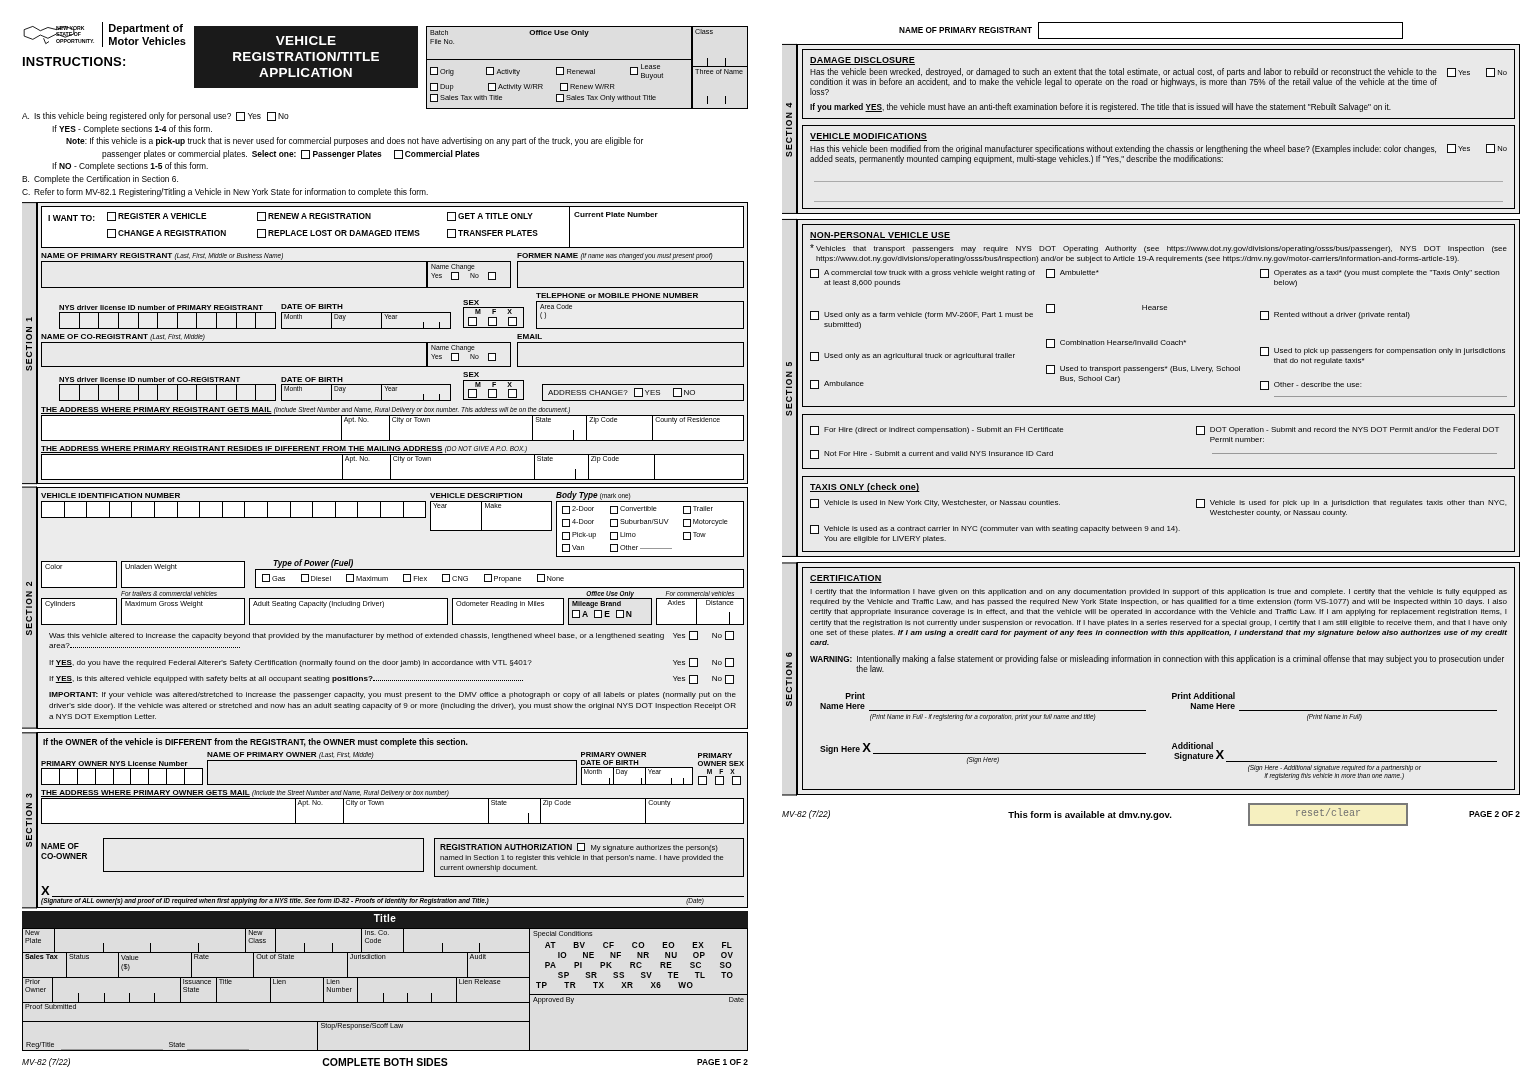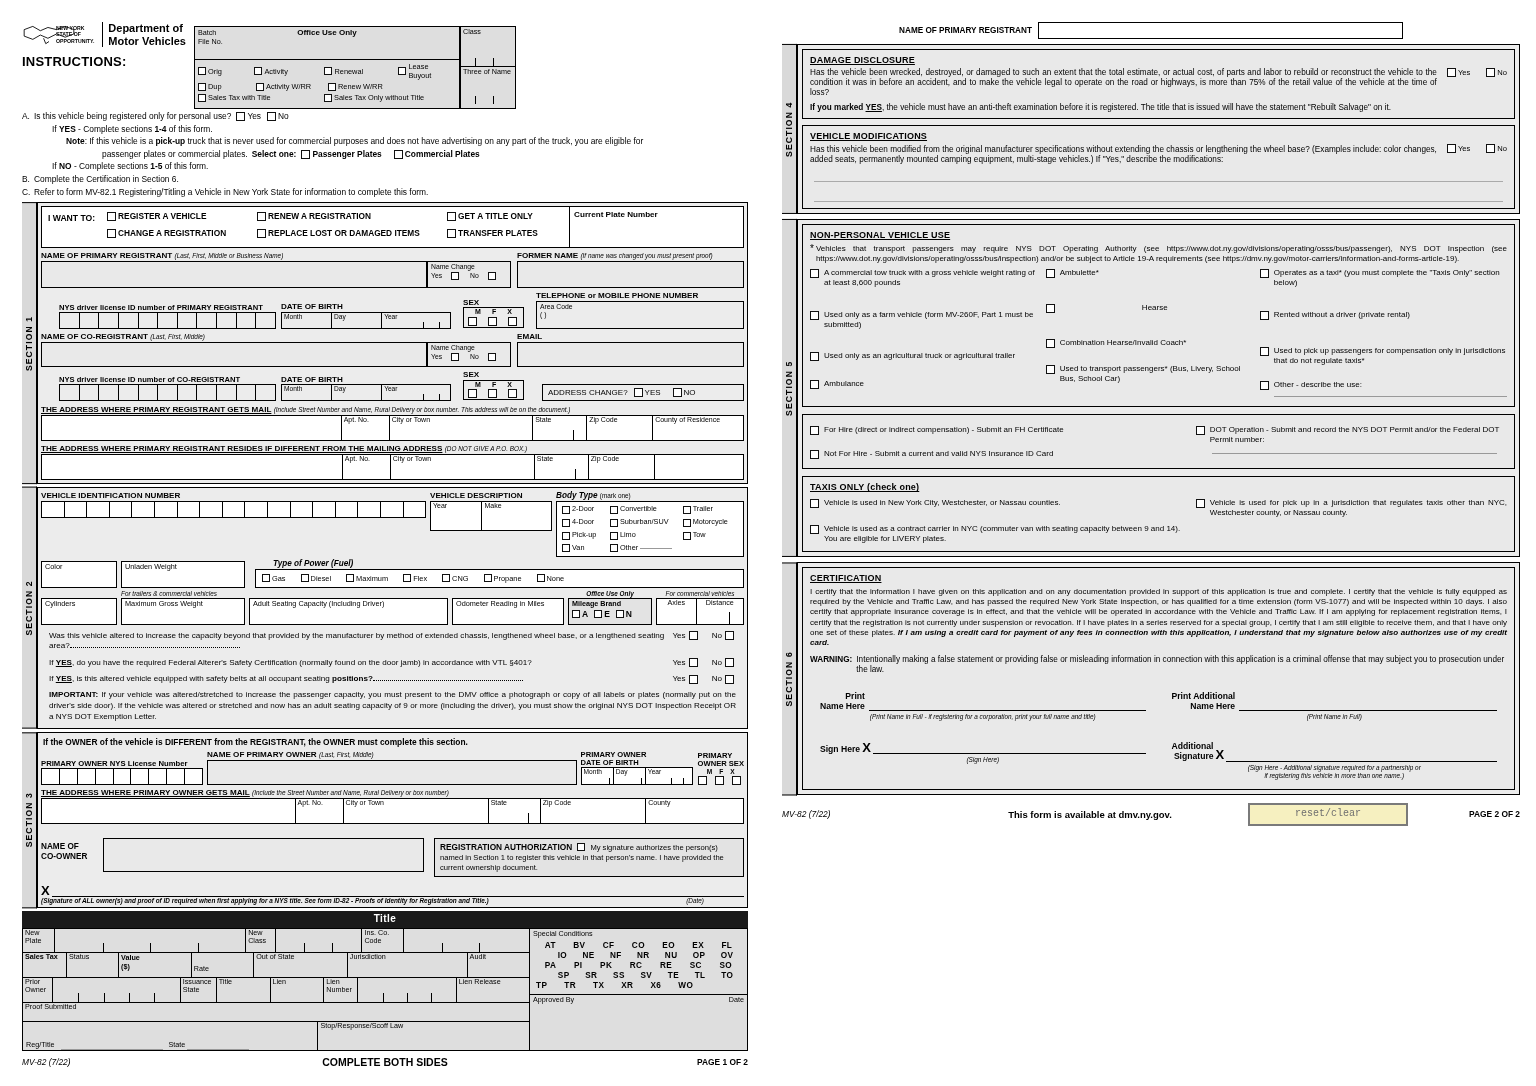--- a/index.html
+++ b/index.html
@@ -140,20 +140,24 @@
           <div>OPPORTUNITY.</div>
         </div>
         <div class="dmvtxt" style="margin-left:4px;">
           <div>Department of</div>
           <div>Motor Vehicles</div>
         </div>
       </div>
       <div class="instr-h">INSTRUCTIONS:</div>
     </div>
 
+    <div class="titlebar" style="margin-top:4px;">
+      <div>VEHICLE REGISTRATION/TITLE</div>
+      <div>APPLICATION</div>
+    </div>
 
     <div style="display:flex;margin-top:4px;">
       <div class="ou">
         <div style="border-bottom:1px solid #000;padding:1px 3px;position:relative;height:33px;">
           <div class="ou-title">Office Use Only</div>
           <div style="position:absolute;top:1px;left:3px;font-size:7.2px;line-height:1.25;">
             <div>Batch</div>
             <div>File No.</div>
           </div>
         </div>
@@ -815,25 +819,25 @@
           </div>
           <div style="flex:1.9;position:relative;">
             <span style="position:absolute;bottom:0;left:30%;border-left:1px solid #000;height:9px;"></span>
             <span style="position:absolute;bottom:0;left:60%;border-left:1px solid #000;height:9px;"></span>
           </div>
         </div>
 
         <div style="display:flex;border-bottom:1px solid #000;height:25px;">
           <div class="b" style="width:44px;border-right:1px solid #000;padding:0 2px;">Sales Tax</div>
           <div style="width:52px;border-right:1px solid #000;padding:0 2px;"><span>Status</span></div>
-          <div style="flex:1.3;border-right:1px solid #000;padding:0 2px;line-height:1.25;font-weight:bold;">
+          <div style="flex:1.3;border-right:1px solid #000;padding:0 2px;line-height:1.25;">
             <div>Value</div>
             <div>($)</div>
           </div>
-          <div style="flex:1.1;border-right:1px solid #000;padding:12px 2px;"><span>Rate</span></div>
+          <div style="flex:1.1;border-right:1px solid #000;padding:0 2px;"><span>Rate</span></div>
           <div style="flex:1.7;border-right:1px solid #000;padding:0 2px;"><span>Out of State</span></div>
           <div style="flex:2.2;border-right:1px solid #000;padding:0 2px;"><span>Jurisdiction</span></div>
           <div style="flex:1.1;padding:0 2px;"><span>Audit</span></div>
         </div>
 
         <div style="display:flex;border-bottom:1px solid #000;height:25px;">
           <div style="width:30px;border-right:1px solid #000;padding:0 2px;line-height:1.15;">
             <div>Prior</div>
             <div>Owner</div>
           </div>

